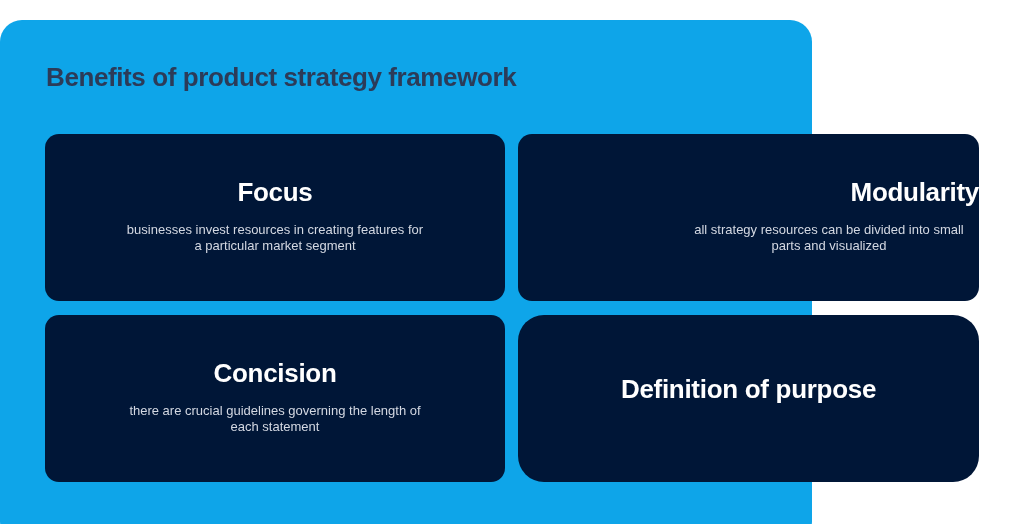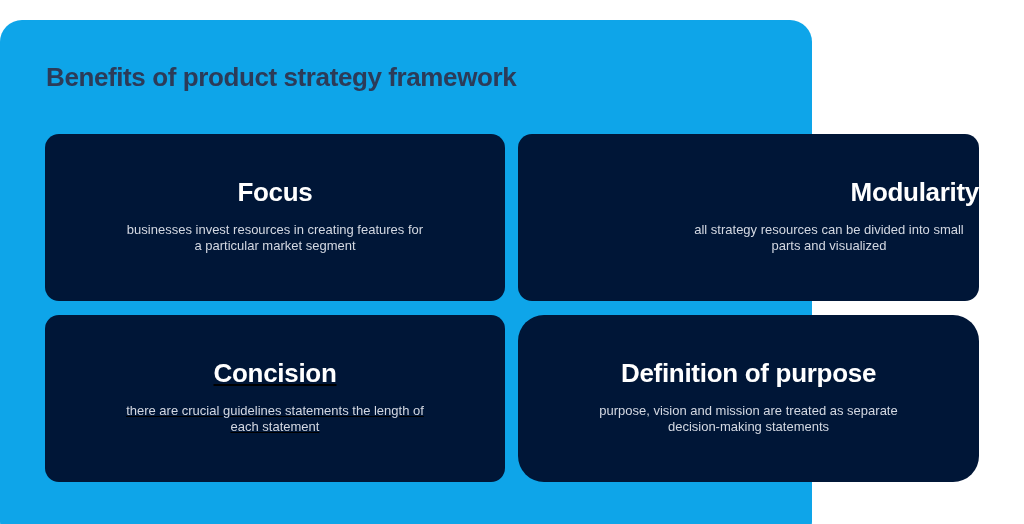--- a/index.html
+++ b/index.html
@@ -24,41 +24,40 @@
   .card h2 {
     margin: 0 0 15px 0; color: #ffffff; font-size: 26px; font-weight: 700;
     letter-spacing: -0.3px; line-height: 30px; white-space: nowrap;
   }
   .card p {
     margin: 0; color: #d3d8e2; font-size: 13px; line-height: 16px;
     text-align: center; width: 300px;
   }
   #c1 { left: 45px; top: 114px; width: 460px; height: 167px; }
   #c2 { left: 518px; top: 114px; width: 461px; height: 167px; align-items: flex-end; }
-  #c3 { left: 45px; top: 295px; width: 460px; height: 167px; text-decoration: underline; }
+  #c3 { left: 45px; top: 295px; width: 460px; height: 167px; }
   #c4 { left: 518px; top: 295px; width: 461px; height: 167px; border-radius: 26px; }
 </style>
 </head>
 <body>
 
 <div class="frame">
   <div class="title">Benefits of product strategy framework</div>
 
   <div class="card" id="c1">
     <h2>Focus</h2>
     <p>businesses invest resources in creating features for a particular market segment</p>
   </div>
 
   <div class="card" id="c2">
     <h2>Modularity</h2>
     <p>all strategy resources can be divided into small parts and visualized</p>
   </div>
 
   <div class="card" id="c3">
     <h2>Concision</h2>
-    <p>there are crucial guidelines statements the length of each statement</p>
+    <p>there are crucial guidelines governing the length of each statement</p>
   </div>
 
   <div class="card" id="c4">
     <h2>Definition of purpose</h2>
-    <p>purpose, vision and mission are treated as separate decision-making statements</p>
   </div>
 </div>
 
 </body></html>

